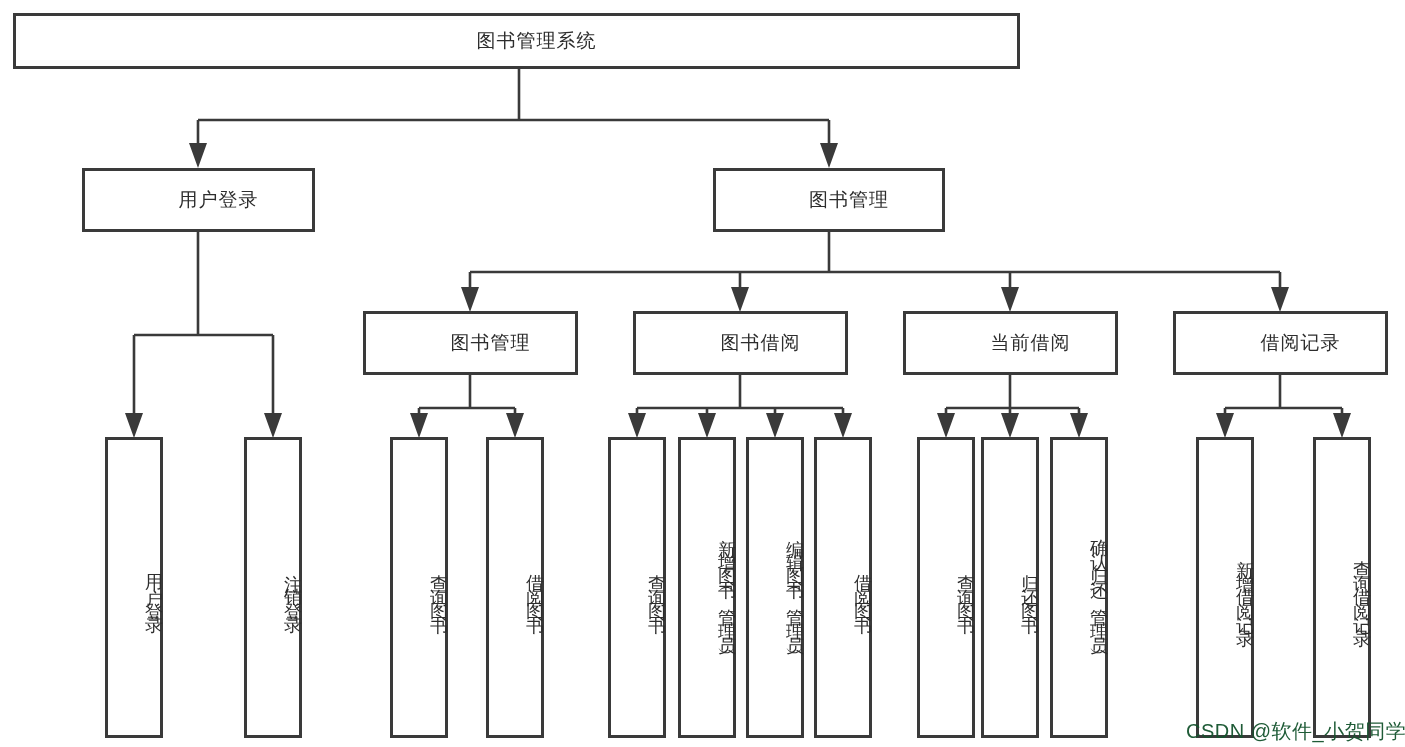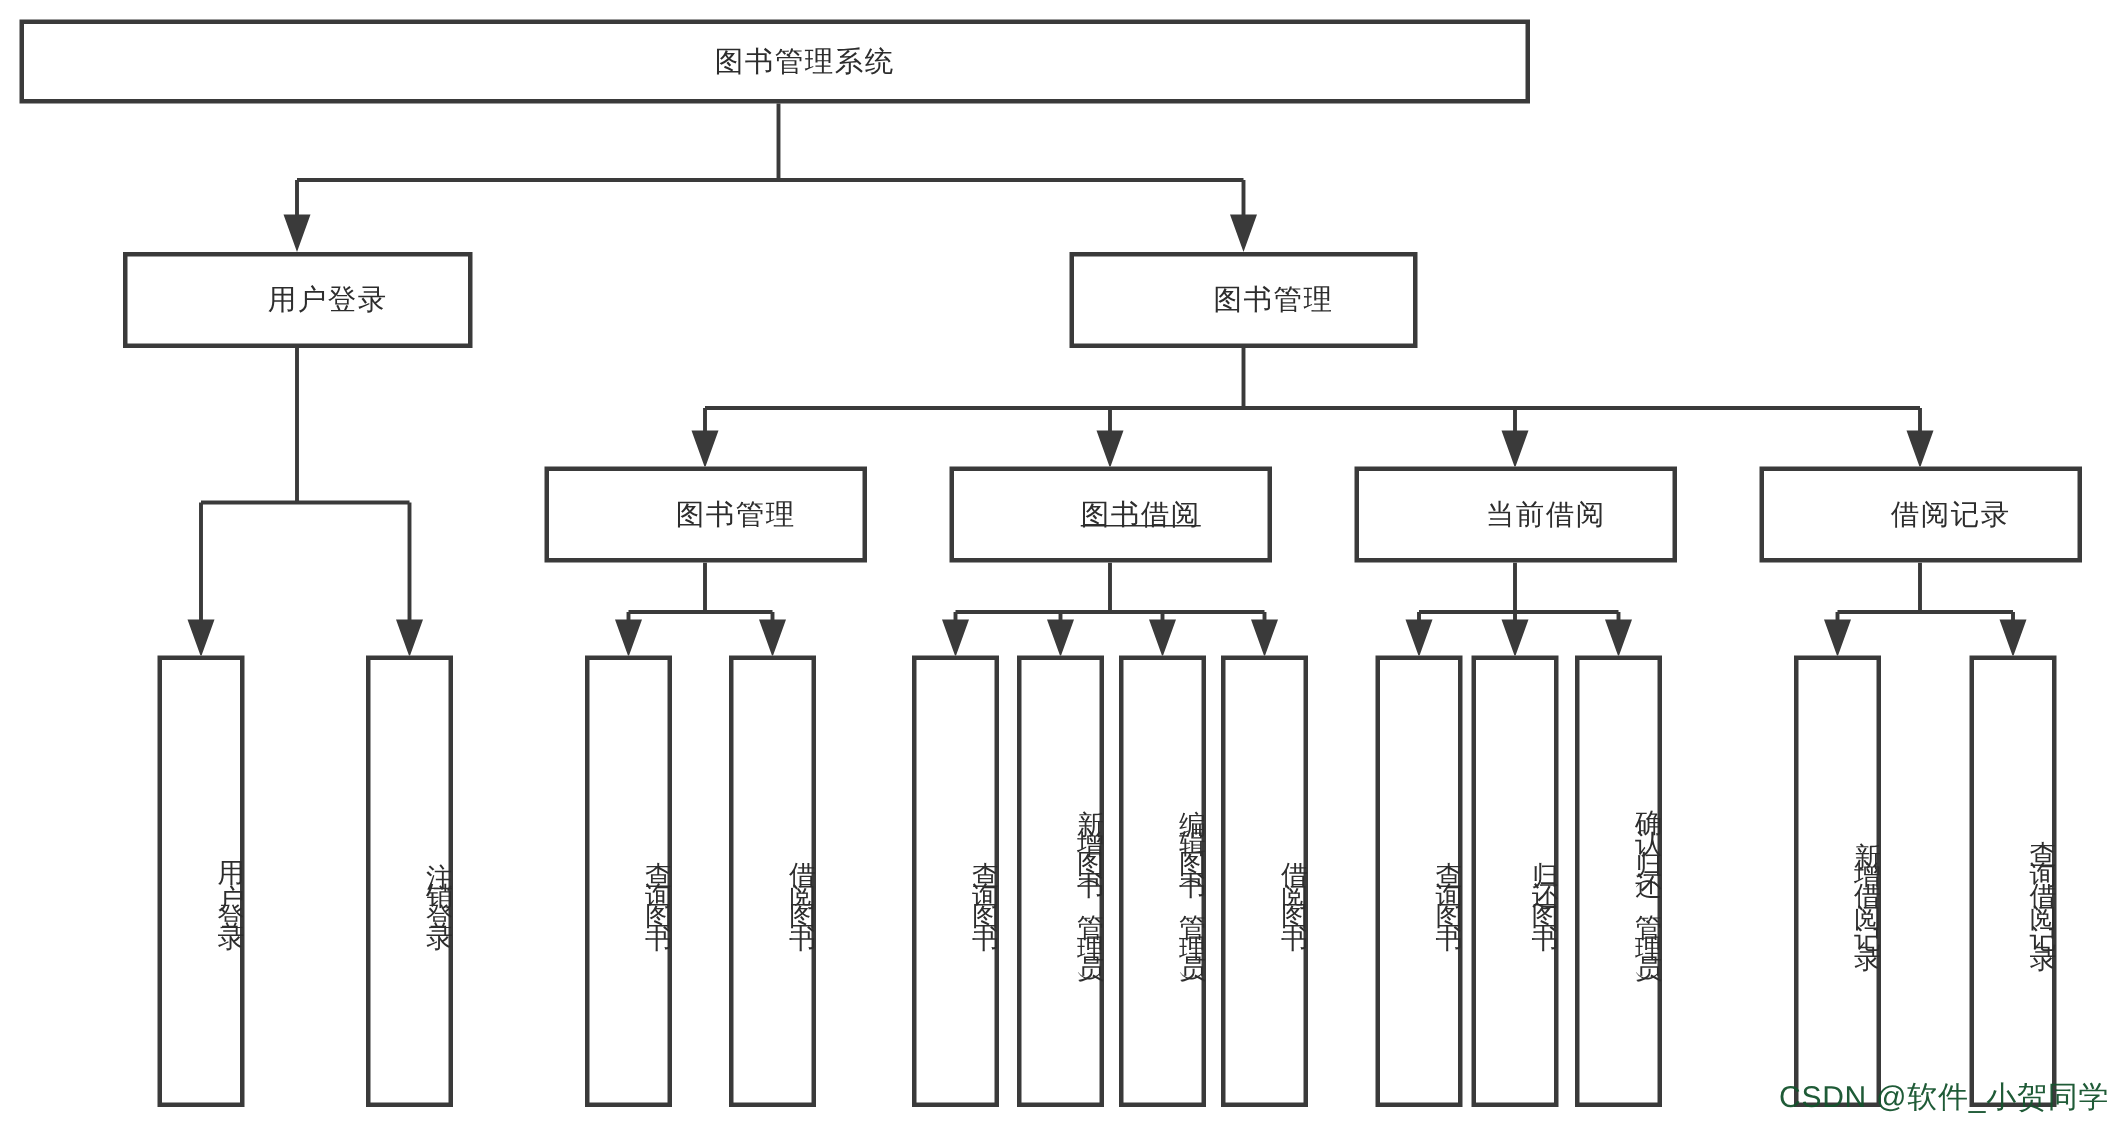--- a/index.html
+++ b/index.html
@@ -80,21 +80,21 @@
            M1216 413 H1234 L1225 438 Z  M1333 413 H1351 L1342 438 Z" fill="#3a3a3a" stroke="none"></path>
     </g>
   </svg>
 
   <div class="node h" style="left:13px; top:13px; width:1007px; height:56px;">图书管理系统</div>
 
   <div class="node h" style="left:82px; top:168px; width:233px; height:64px;">用户登录</div>
   <div class="node h" style="left:713px; top:168px; width:232px; height:64px;">图书管理</div>
 
   <div class="node h" style="left:363px; top:311px; width:215px; height:64px;">图书管理</div>
-  <div class="node h" style="left:633px; top:311px; width:215px; height:64px;text-decoration:underline;">图书借阅</div>
+  <div class="node h" style="left:633px; top:311px; width:215px; height:64px;">图书借阅</div>
   <div class="node h" style="left:1173px; top:311px; width:215px; height:64px;">借阅记录</div>
   <div class="node h" style="left:903px; top:311px; width:215px; height:64px;">当前借阅</div>
 
   <div class="node v leaf" style="left:105px;">用户登录</div>
   <div class="node v leaf" style="left:244px;">注销登录</div>
 
   <div class="node v leaf" style="left:390px;">查询图书</div>
   <div class="node v leaf" style="left:486px;">借阅图书</div>
 
   <div class="node v leaf" style="left:608px;">查询图书</div>

